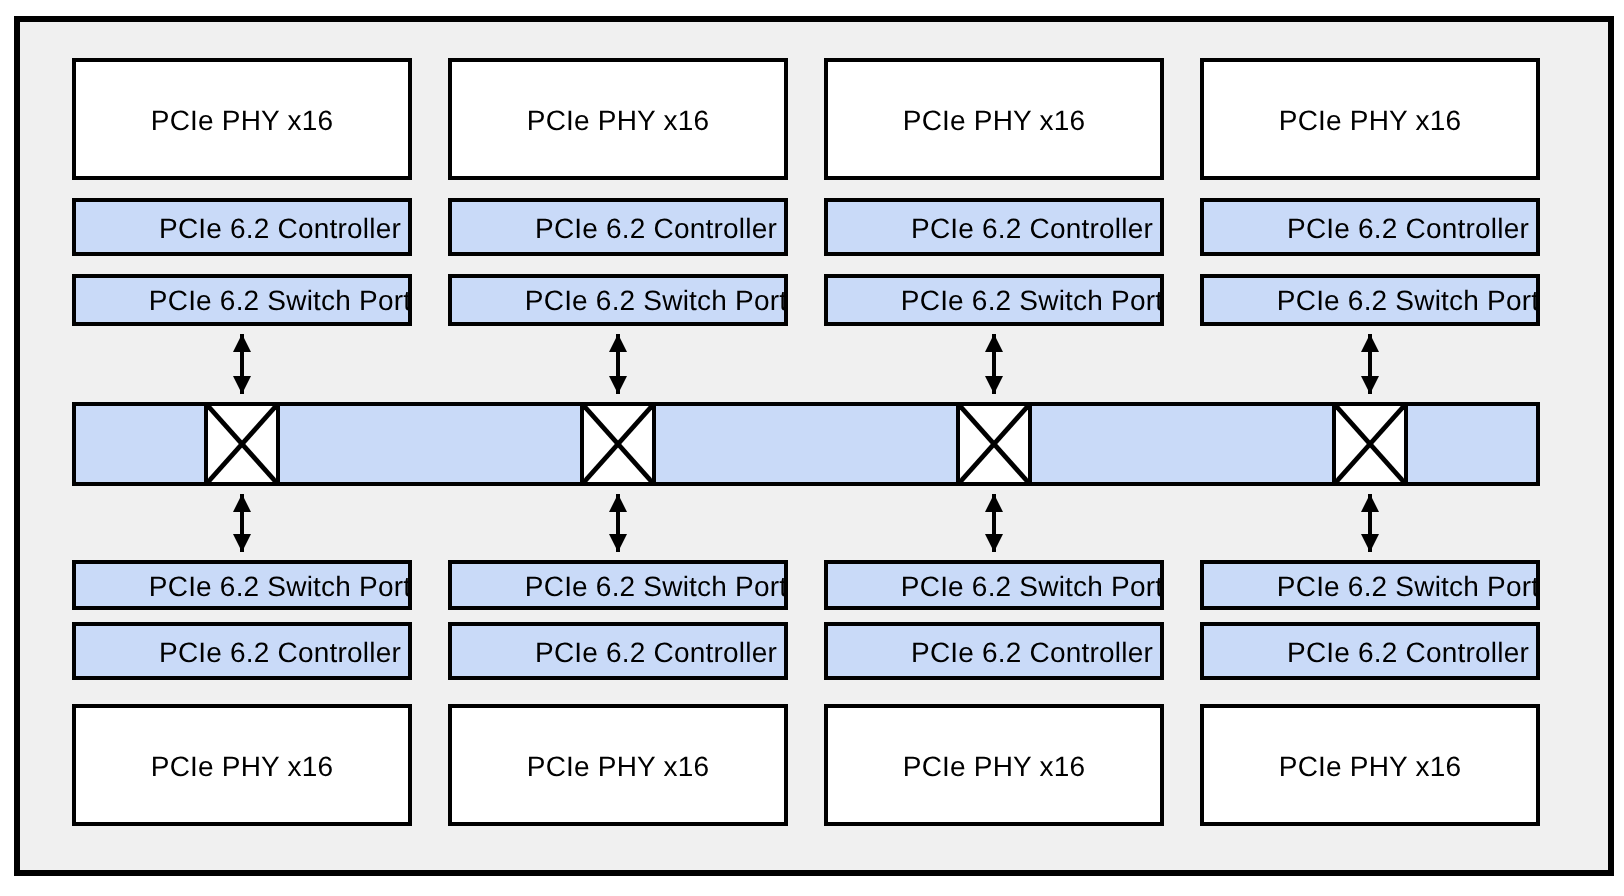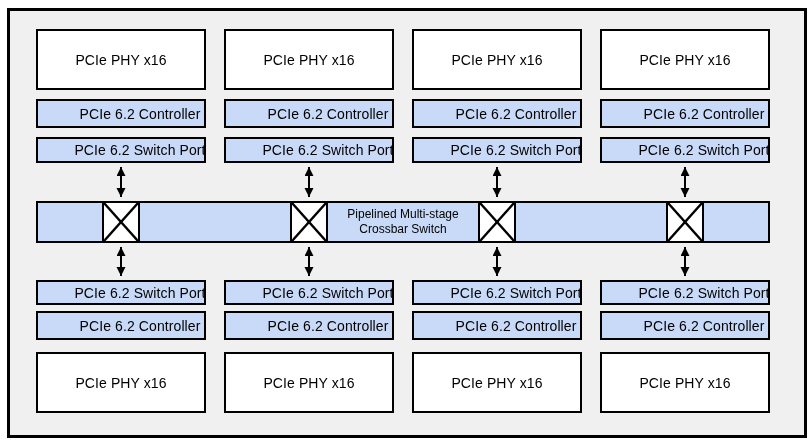--- a/index.html
+++ b/index.html
@@ -138,24 +138,20 @@
         <line x1="34" y1="0" x2="0" y2="38" stroke="#000" stroke-width="2.4"></line>
       </svg>
   </div>
   <div class="xbox x3">
     <svg viewBox="0 0 34 38" preserveAspectRatio="none">
         <line x1="0" y1="0" x2="34" y2="38" stroke="#000" stroke-width="2.4"></line>
         <line x1="34" y1="0" x2="0" y2="38" stroke="#000" stroke-width="2.4"></line>
       </svg>
   </div>
 
-  <div class="bar-label">
-    <div>Pipelined Multi-stage</div>
-    <div>Crossbar Switch</div>
-  </div>
 
   <div class="box blue sw-bot c0">PCIe 6.2 Switch Port</div>
   <div class="box blue ctrl-bot c0">PCIe 6.2 Controller</div>
   <div class="box phy-bot c0">PCIe PHY x16</div>
 
   <div class="box blue sw-bot c1">PCIe 6.2 Switch Port</div>
   <div class="box blue ctrl-bot c1">PCIe 6.2 Controller</div>
   <div class="box phy-bot c1">PCIe PHY x16</div>
 
   <div class="box blue sw-bot c2">PCIe 6.2 Switch Port</div>

